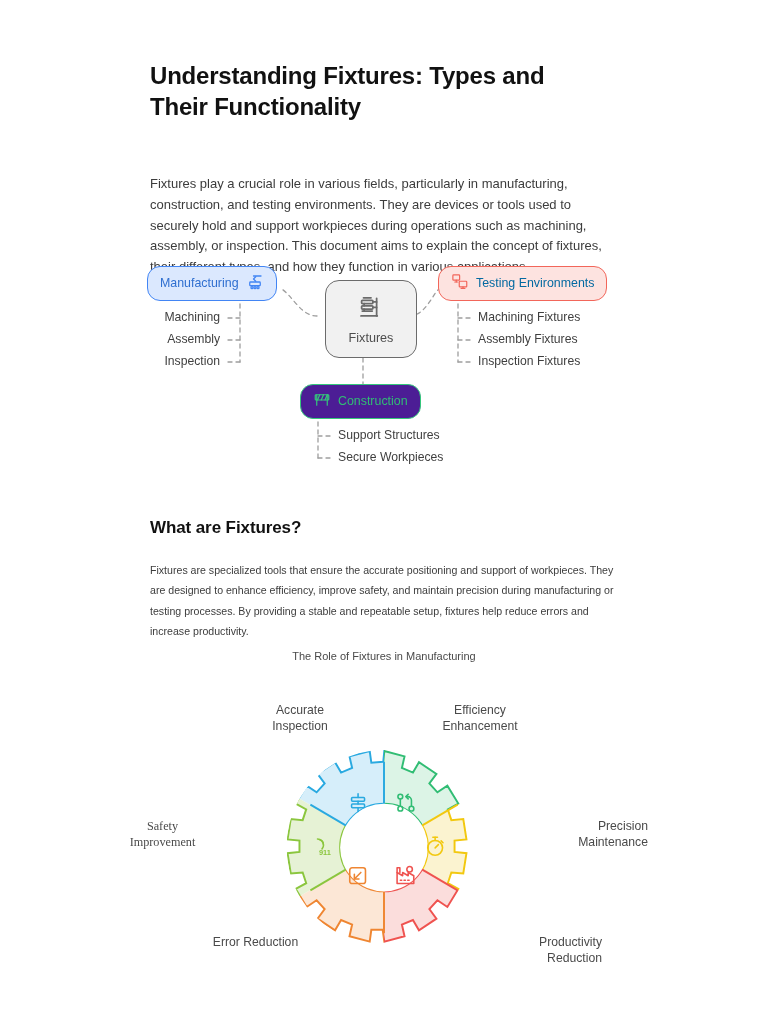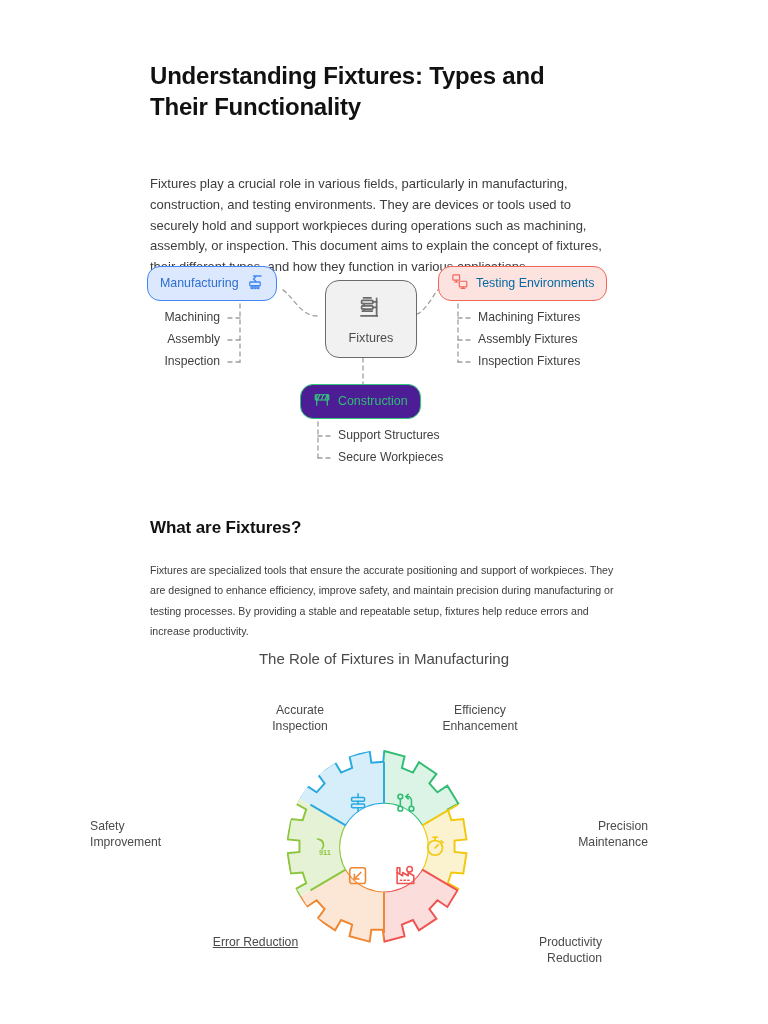--- a/index.html
+++ b/index.html
@@ -137,21 +137,21 @@
     z-index: 2;
   }
   .sub-left { text-align: right; }
 
   
   .gear-title {
     position: absolute;
     left: 0; top: 0;
     width: 768px;
     text-align: center;
-    font-size: 15px;
+    font-size: 11px;
     color: #4a4a4a;
   }
 
   .gearwrap {
     position: absolute;
     left: 150px;
     top: 640px;
     width: 468px;
     height: 340px;
   }
@@ -166,21 +166,21 @@
   }
 
   .glabel {
     position: absolute;
     font-size: 12.2px;
     line-height: 15.6px;
     color: #4a4a4a;
     white-space: nowrap;
   }
   .gl-right { text-align: right; }
-  .gl-left  { text-align: left; }
+  .gl-left  { text-align: center; font-family: Liberation Serif, serif; }
   .gl-ctr   { text-align: center; }
 </style>
 </head>
 <body>
 
 <div class="page">
 
   <div class="content">
     <h1 class="doc-title">Understanding Fixtures: Types and Their Functionality</h1>
     <p class="intro-para">Fixtures play a crucial role in various fields, particularly in manufacturing, construction, and testing environments. They are devices or tools used to securely hold and support workpieces during operations such as machining, assembly, or inspection. This document aims to explain the concept of fixtures, their different types, and how they function in various applications.</p>
@@ -299,21 +299,21 @@
       <div>Enhancement</div>
     </div>
     <div class="glabel gl-left" style="left:-60px; top:179px; width:145px;">
       <div>Safety</div>
       <div>Improvement</div>
     </div>
     <div class="glabel gl-right" style="left:348px; top:179px; width:150px;">
       <div>Precision</div>
       <div>Maintenance</div>
     </div>
-    <div class="glabel gl-ctr" style="left:13px; top:295px; width:185px;text-decoration:underline;">
+    <div class="glabel gl-ctr" style="left:13px; top:295px; width:185px;">
       <div>Error Reduction</div>
     </div>
     <div class="glabel gl-right" style="left:292px; top:295px; width:160px;">
       <div>Productivity</div>
       <div>Reduction</div>
     </div>
 
     <svg class="gear-svg" viewBox="0 0 200 200">
       <defs>
 

